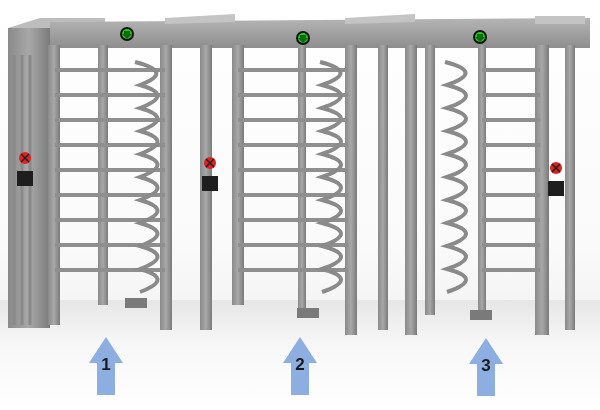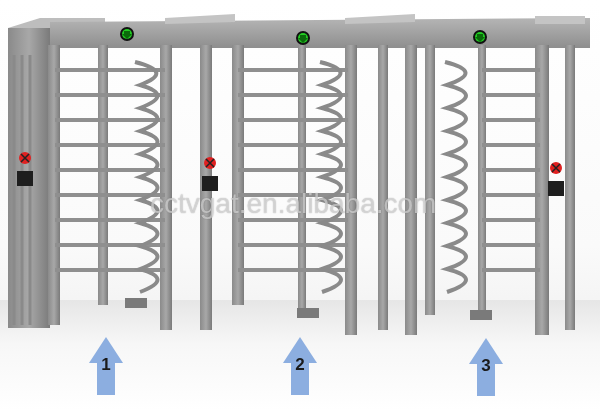--- a/index.html
+++ b/index.html
@@ -117,21 +117,20 @@
       <rect x="17" y="171" width="16" height="15" fill="#1e1e1e"></rect>
       <circle cx="210" cy="163" r="6" fill="#e02020"></circle>
         <path d="M206,159 l8,8 M214,159 l-8,8" stroke="#222" stroke-width="1.5"></path>
       <rect x="202" y="176" width="16" height="15" fill="#1e1e1e"></rect>
       <circle cx="556" cy="168" r="6" fill="#e02020"></circle>
         <path d="M552,164 l8,8 M560,164 l-8,8" stroke="#222" stroke-width="1.5"></path>
       <rect x="548" y="181" width="16" height="15" fill="#1e1e1e"></rect>
     </g>
   </svg>
 
-  <div class="watermark">cctvgat.en.alibaba.com</div>
 
   <div class="arrow" style="left:89px;top:337px;">
     <div class="head"></div>
       <div class="shaft"></div>
     <div class="num">1</div>
   </div>
   <div class="arrow" style="left:283px;top:337px;">
     <div class="head"></div>
       <div class="shaft"></div>
     <div class="num">2</div>

